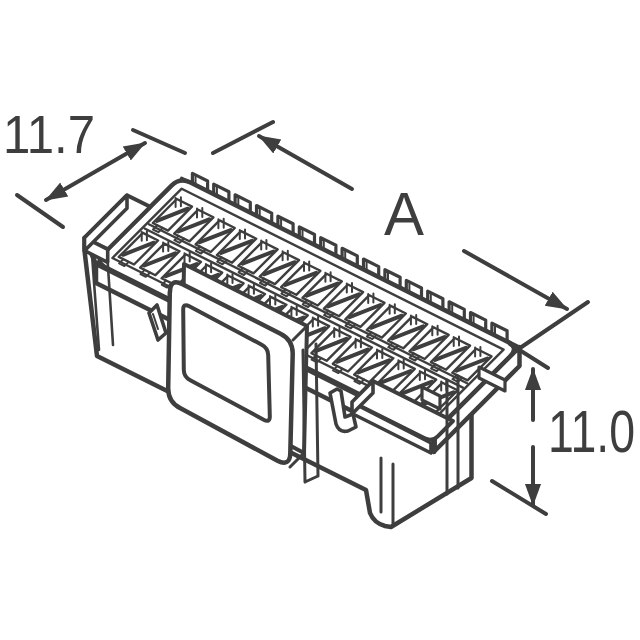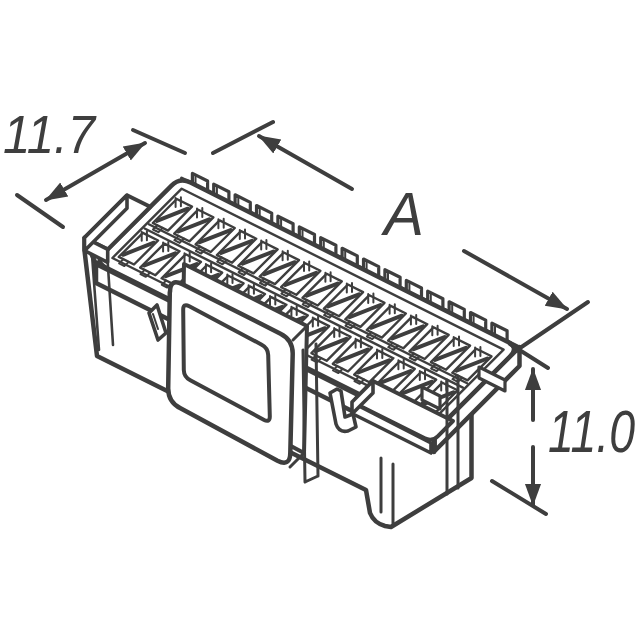--- a/index.html
+++ b/index.html
@@ -1,17 +1,17 @@
 <!DOCTYPE html>
 <html style="--line: #3e3e3e; --bg: #ffffff;"><head>
 <meta charset="utf-8">
 <style>
   :root { --line:#3e3e3e; --bg:#ffffff; }
   html,body { margin:0; padding:0; background:var(--bg); }
-  #stage { width:640px; height:640px; overflow:hidden; background:var(--bg);font-style:italic; }
+  #stage { width:640px; height:640px; overflow:hidden; background:var(--bg); }
   svg { display:block; }
   .ln { stroke:var(--line); stroke-linecap:round; stroke-linejoin:round; fill:none; }
   .fw { fill:#ffffff; }
   .w45 { stroke-width:4.5; }
   .w40 { stroke-width:4; }
   .w36 { stroke-width:3.6; }
   .w32 { stroke-width:3.2; }
   .w30 { stroke-width:3; }
   .w26 { stroke-width:2.6; }
   .w24 { stroke-width:2.4; }

